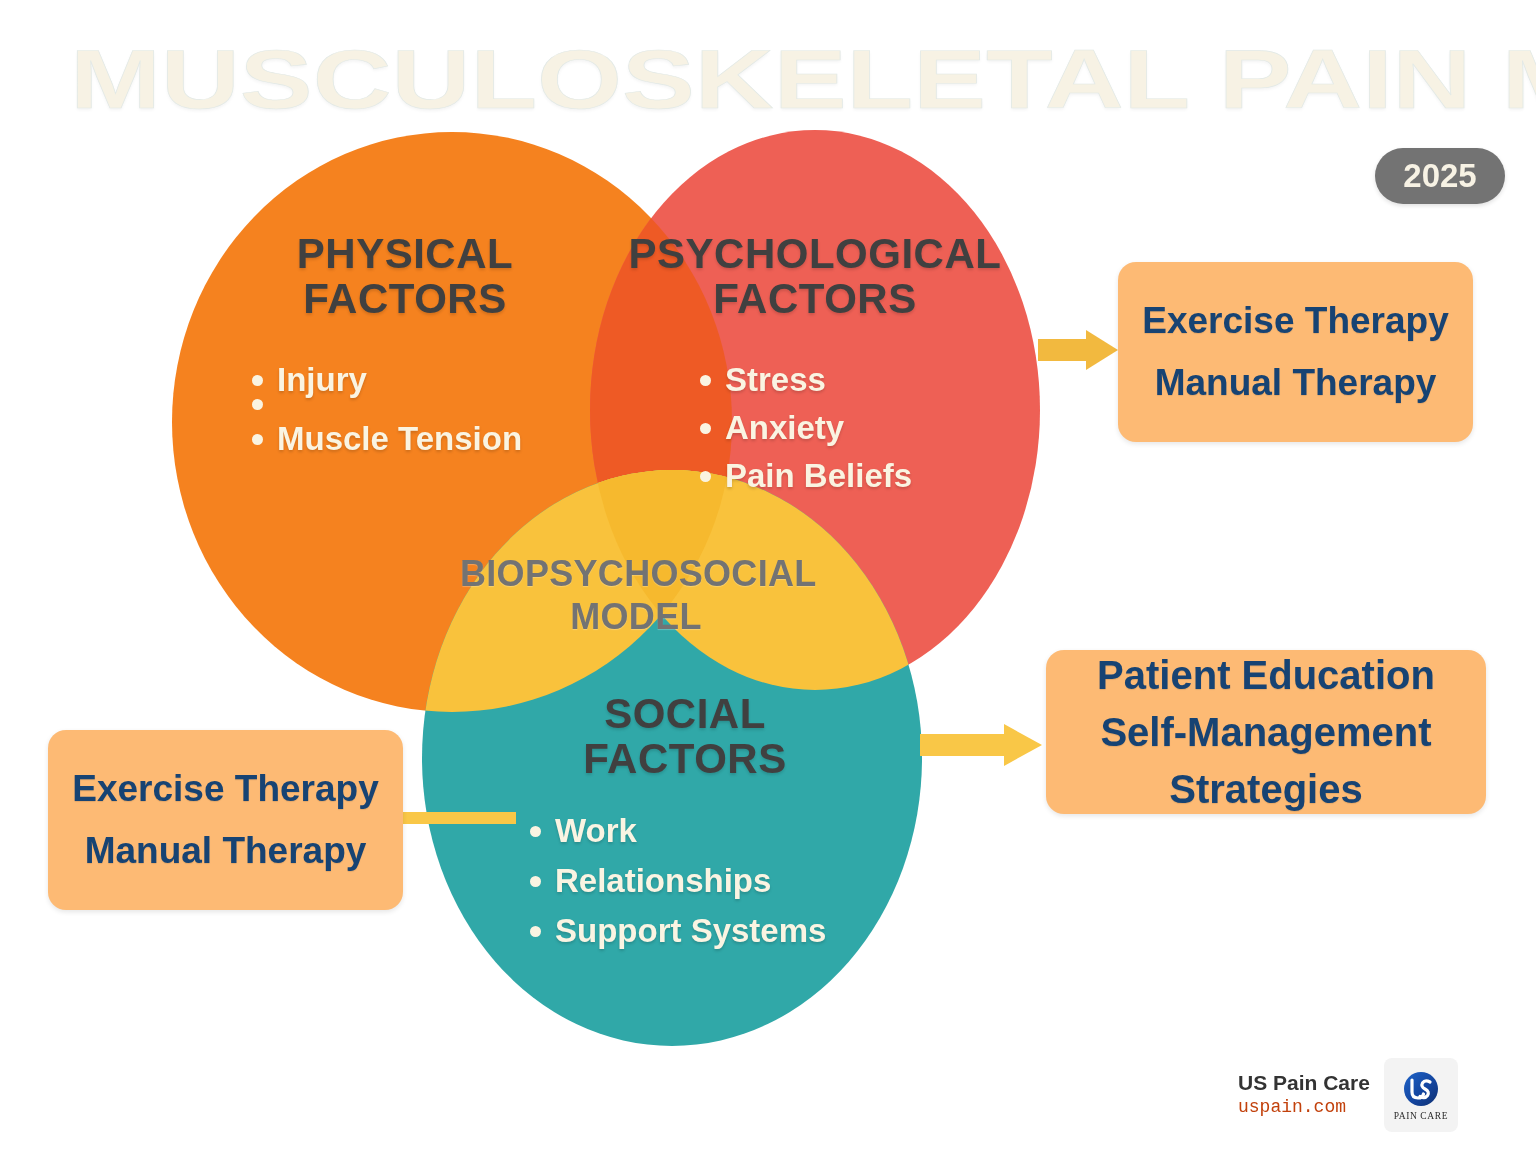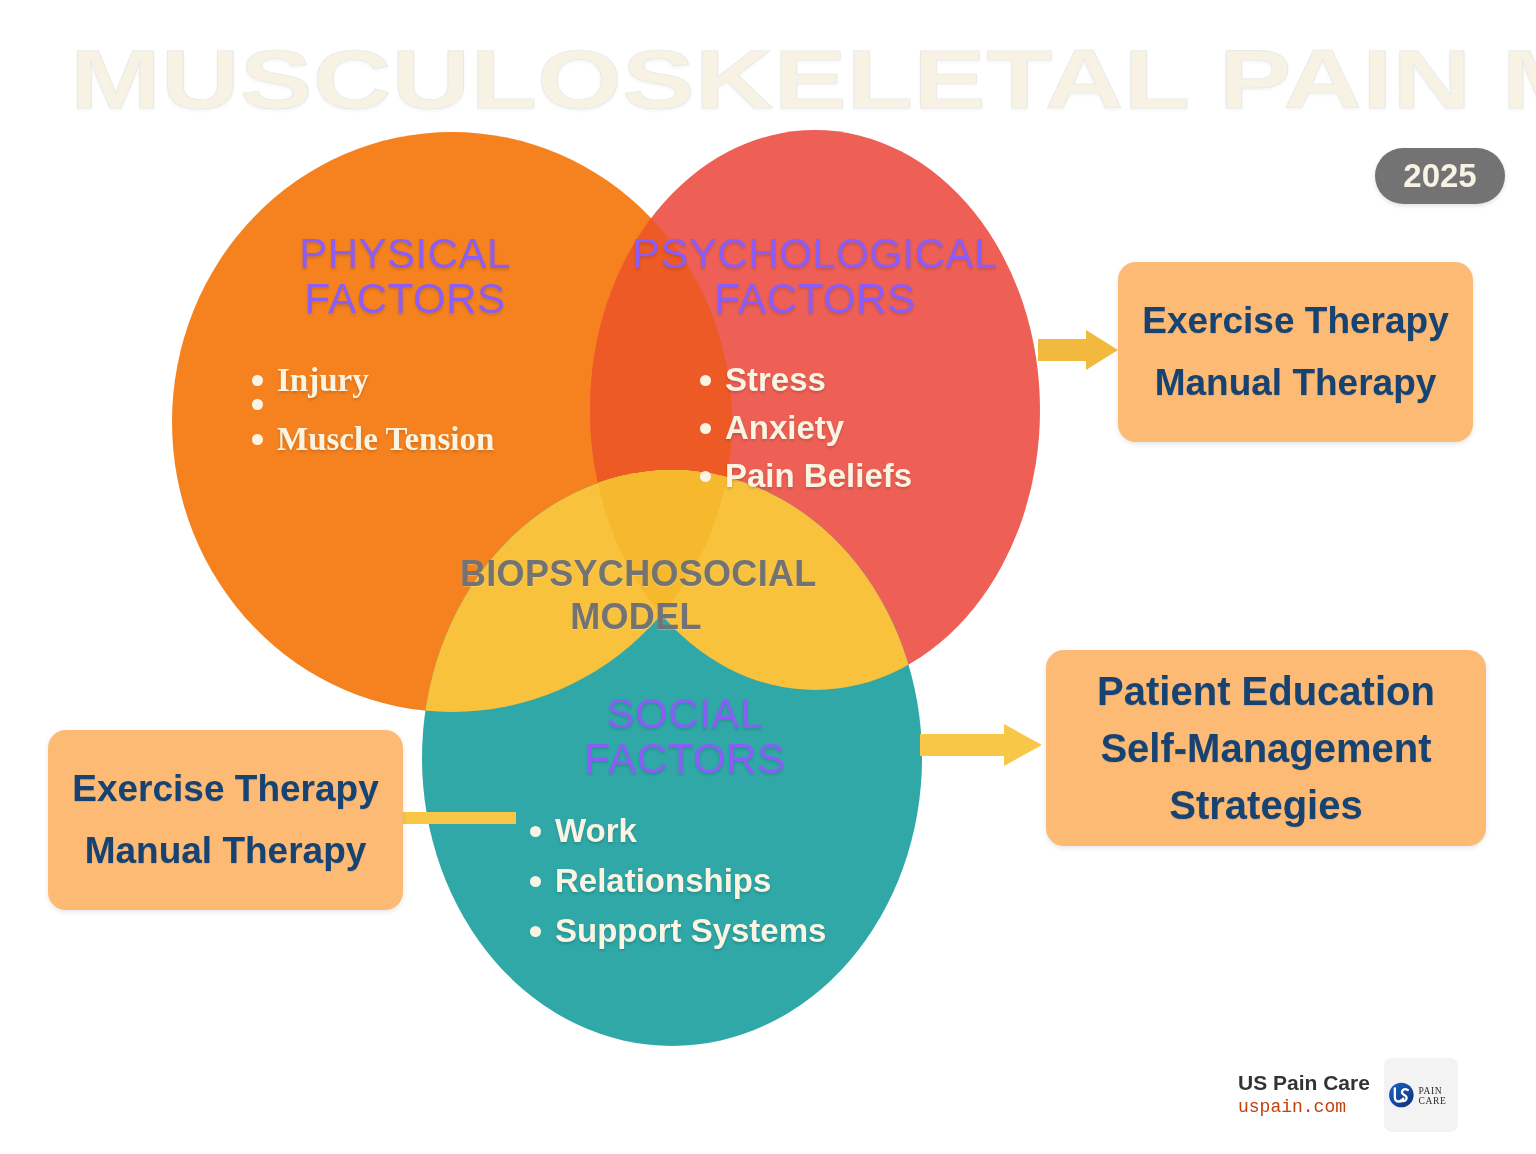--- a/index.html
+++ b/index.html
@@ -65,22 +65,22 @@
     left: 0;
     top: 0;
     width: 1536px;
     height: 1154px;
   }
 
   .venn-label {
     position: absolute;
     text-align: center;
     font-family: "Liberation Sans Narrow", "Liberation Sans", sans-serif;
-    font-weight: normal;
-    color: #8b5cf6;
+    font-weight: bold;
+    color: #404040;
     text-shadow: 0 2px 3px rgba(0,0,0,0.14);
     line-height: 1.06;
     pointer-events: none;
   }
   .venn-list {
     position: absolute;
     font-family: "Liberation Sans Narrow", "Liberation Sans", sans-serif;
     font-weight: bold;
     color: #FAF4E2;
     text-shadow: 0 2px 3px rgba(0,0,0,0.16);
@@ -104,21 +104,21 @@
     position: relative;
     top: -5px;
   }
 
   #label-physical {
     left: 240px; top: 232px; width: 330px;
     font-size: 42px; letter-spacing: 0.5px;
   }
   #list-physical {
     left: 252px; top: 356px;
-    font-size: 33px; line-height: 48px; font-family: Liberation Serif, serif;
+    font-size: 33px; line-height: 48px;
   }
 
   #label-psych {
     left: 620px; top: 232px; width: 390px;
     font-size: 42px; letter-spacing: 0.5px;
   }
   #list-psych {
     left: 700px; top: 356px;
     font-size: 33px; line-height: 48px;
   }
@@ -166,21 +166,21 @@
 
   #callout-tr {
     left: 1118px; top: 262px;
     width: 355px; height: 180px;
     font-size: 37px;
   }
   #callout-tr .line { margin: 10px 0; }
 
   #callout-br {
     left: 1046px; top: 650px;
-    width: 440px; height: 196px;
+    width: 440px; height: 164px;
     font-size: 40px;
   }
   #callout-br .line { margin: 6px 0; }
 
   #callout-bl {
     left: 48px; top: 730px;
     width: 355px; height: 180px;
     font-size: 37px;
   }
   #callout-bl .line { margin: 10px 0; }
@@ -209,21 +209,21 @@
     color: #c2410c;
     line-height: 1.3;
     font-family: Liberation Mono, monospace;
   }
   #logo-tile {
     width: 74px;
     height: 74px;
     background: #F3F3F3;
     border-radius: 8px;
     display: flex;
-    flex-direction: row;
+    flex-direction: column;
     align-items: center;
     justify-content: center;
   }
   #logo-caption {
     font-family: "Liberation Serif", serif;
     font-size: 9.5px;
     letter-spacing: 0.6px;
     color: #2B2B2B;
     margin-top: 2px;
   }

